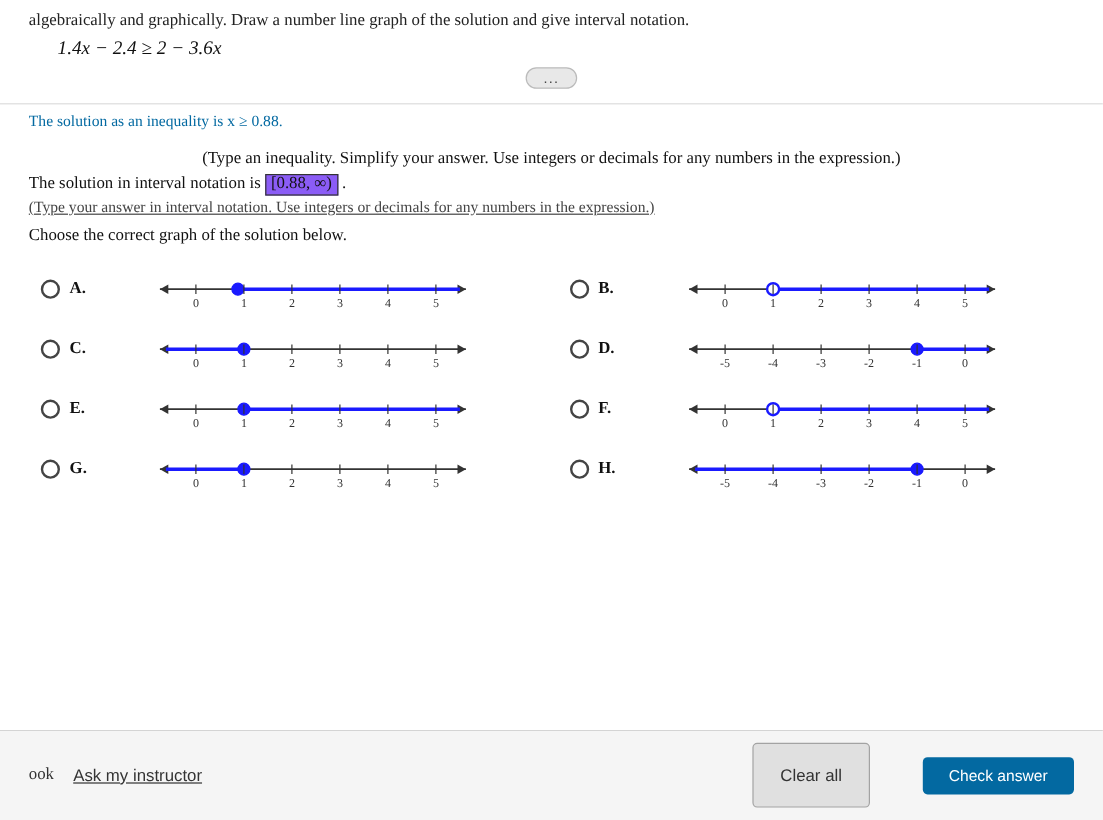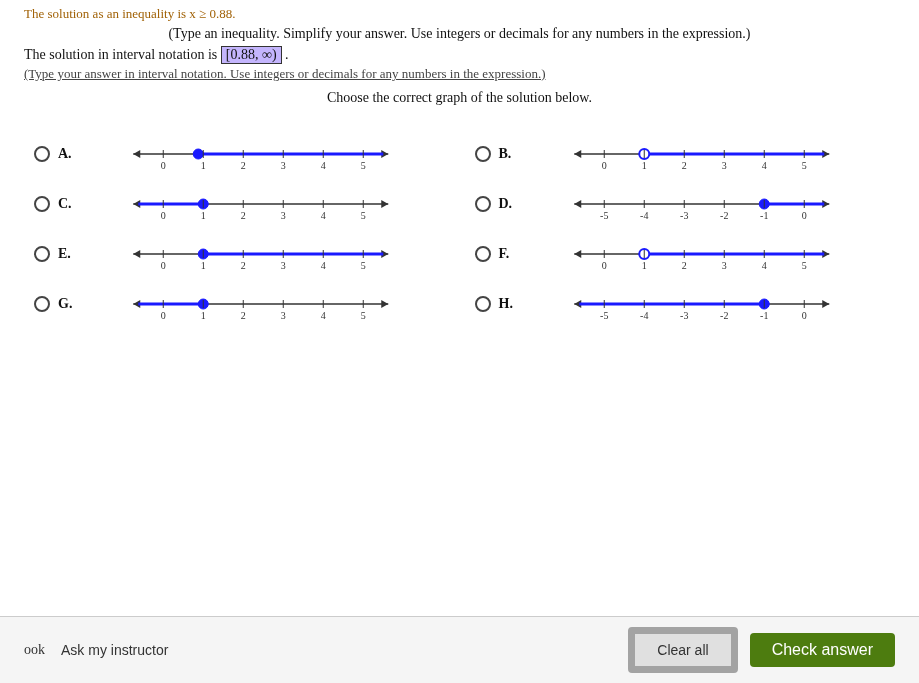--- a/index.html
+++ b/index.html
@@ -47,50 +47,49 @@
       padding: 1px 14px;
       font-size: 12px;
       cursor: pointer;
       color: #444;
       letter-spacing: 1px;
     }
     .content-area {
       padding: 6px 24px 10px 24px;
     }
     .solution-line {
-      color: #a16207;
+      color: #0369a1;
       font-size: 13px;
-      margin-bottom: 4px;
+      margin-bottom: 16px;
     }
     .solution-main {
       font-size: 14px;
       margin-bottom: 4px;
       text-align: center;
     }
     .interval-line {
       font-size: 14px;
       margin-bottom: 2px;
     }
     .bracket-box {
       display: inline-block;
       border: 1.5px solid #333;
       padding: 0 4px;
       font-size: 14px;
-      background: #c4b5fd;
+      background: #8b5cf6;
     }
     .interval-hint {
       font-size: 13px;
       color: #444;
       margin-bottom: 8px;
       text-decoration: underline;
     }
     .choose-text {
       font-size: 14px;
-      margin-bottom: 28px;
-      text-align: center;
+      margin-bottom: 16px;
     }
     .graphs-grid {
       display: grid;
       grid-template-columns: 1fr 1fr;
       gap: 10px 30px;
       margin-bottom: 10px;
       padding: 0 10px;
     }
     .graph-row {
       display: flex;
@@ -130,57 +129,68 @@
       background: #f5f5f5;
       border-top: 1px solid #ccc;
       display: flex;
       align-items: center;
       justify-content: space-between;
       padding: 10px 24px;
     }
     .ask-instructor {
       font-size: 14px;
       color: #333;
+      text-decoration: underline;
       cursor: pointer;
       background: none;
       border: none;
     }
     .bottom-right {
       display: flex;
       gap: 12px;
       align-items: center;
     }
     .clear-all-btn {
       background: #e0e0e0;
-      border: 7px solid #a3a3a3;
+      border: 1px solid #a3a3a3;
       border-radius: 4px;
-      padding: 8px 22px;
+      padding: 18px 22px;
       font-size: 14px;
       cursor: pointer;
       color: #333;
     }
     .check-answer-btn {
-      background: #4d7c0f;
+      background: #0369a1;
       border: none;
       border-radius: 4px;
       padding: 8px 22px;
-      font-size: 16px;
+      font-size: 13px;
       cursor: pointer;
       color: #fff;
+      margin-left: 32px;
     }
     .pok-label {
       font-size: 14px;
       color: #333;
       margin-right: 8px;
     }
   </style>
 </head>
 <body>
 
 <div class="page-wrapper">
+  <div class="top-bar">
+    <div class="notation-text">
+      <span>algebraically and graphically. Draw a number line graph of the solution and give interval notation.</span>
+    </div>
+    <div class="equation">1.4x − 2.4 ≥ 2 − 3.6x</div>
+    <div class="expand-btn">
+      <button class="expand-pill">...</button>
+    </div>
+  </div>
 
   <div class="content-area">
     <div class="solution-line">The solution as an inequality is x ≥ 0.88.</div>
     <div class="solution-main">(Type an inequality. Simplify your answer. Use integers or decimals for any numbers in the expression.)</div>
     <div class="interval-line">
       <span>The solution in interval notation is</span>
       <span class="bracket-box">[0.88, ∞)</span>
       <span>.</span>
     </div>
     <div class="interval-hint">(Type your answer in interval notation. Use integers or decimals for any numbers in the expression.)</div>

